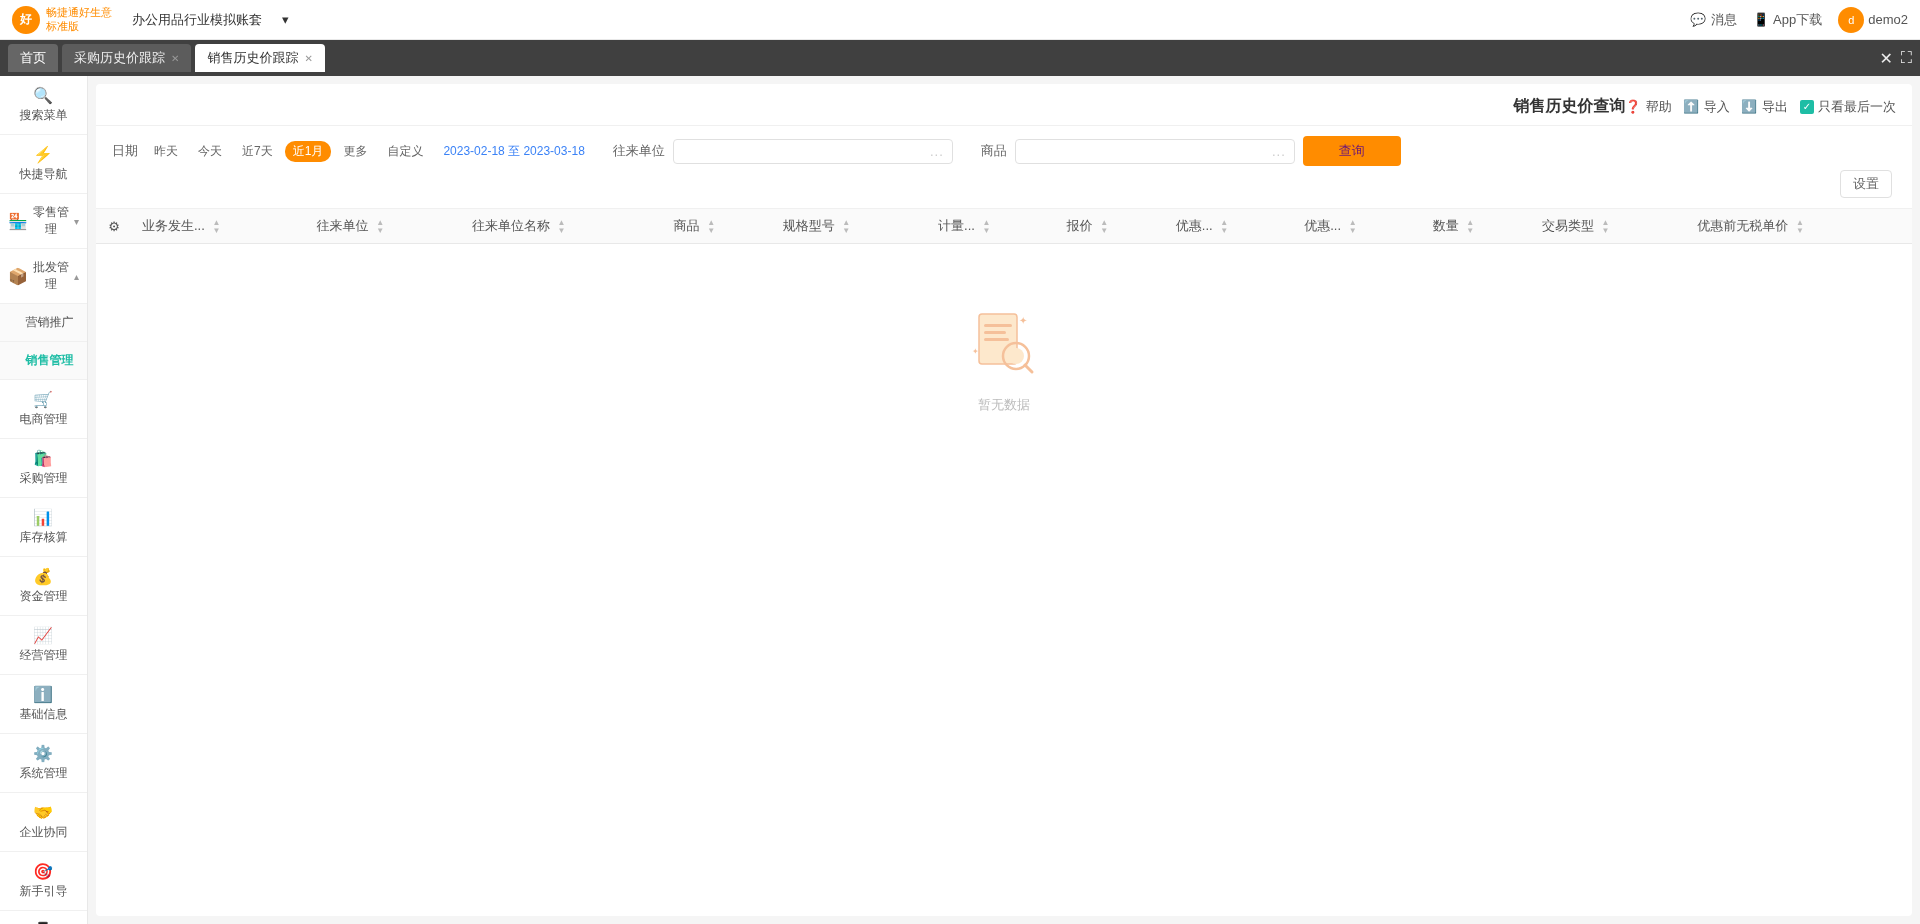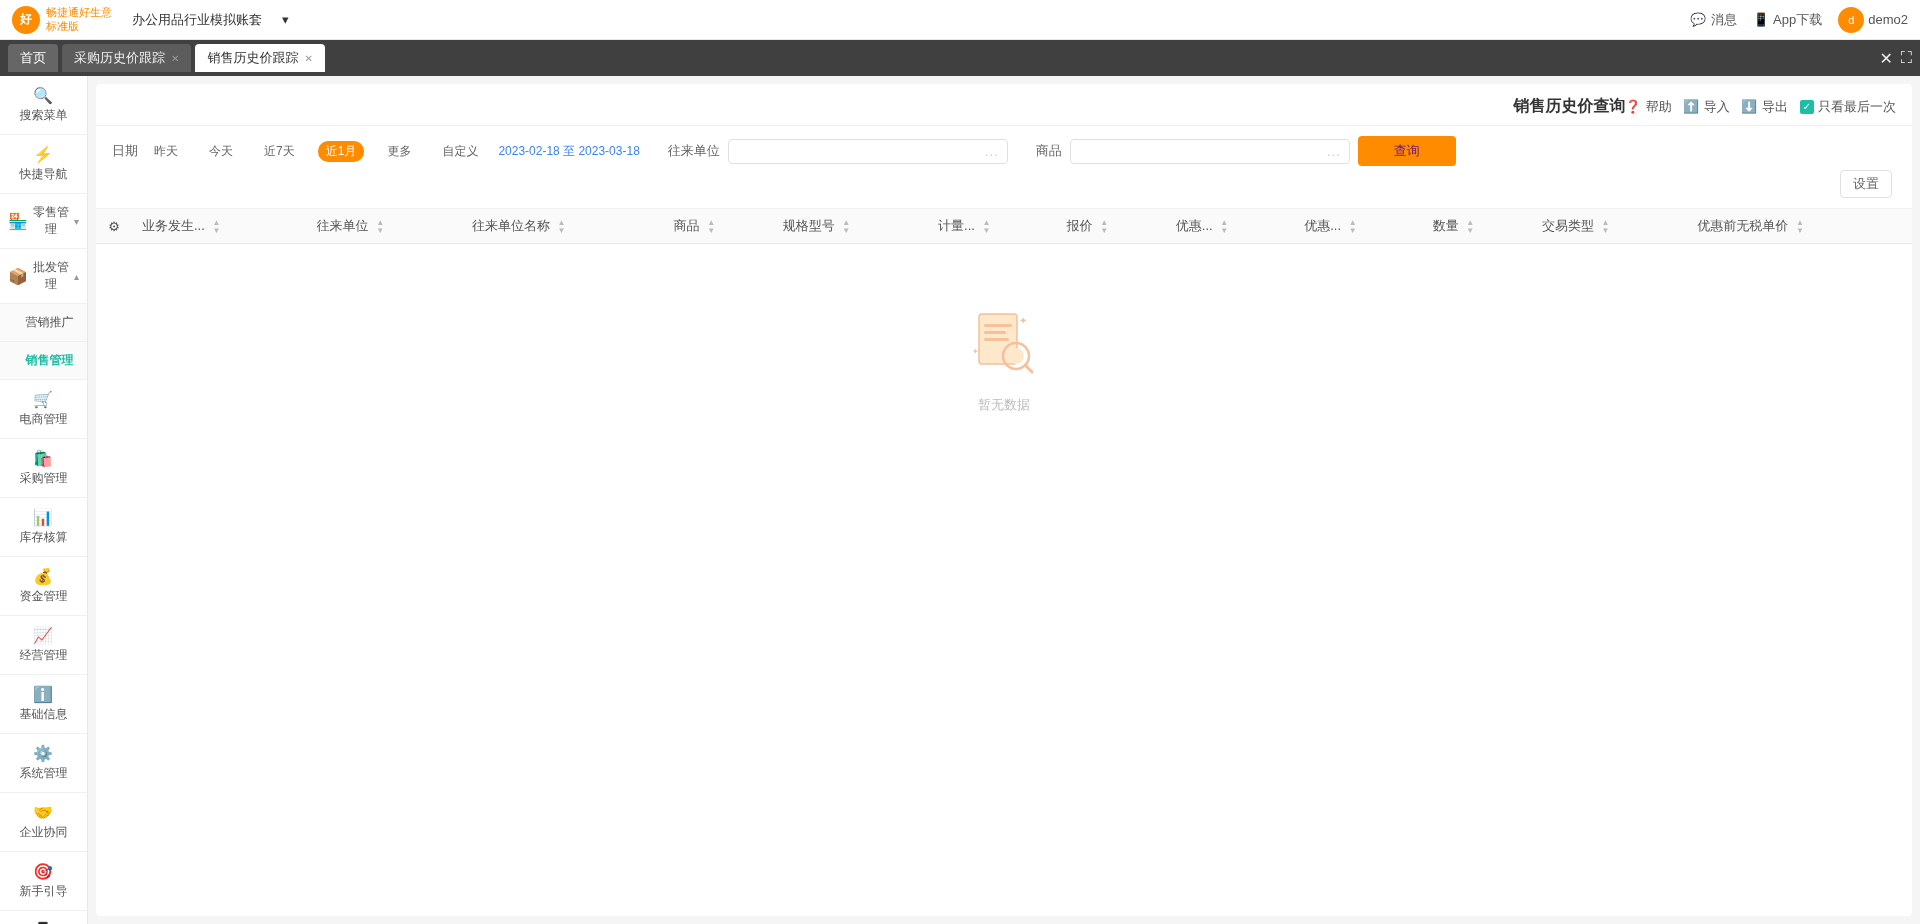--- a/index.html
+++ b/index.html
@@ -120,21 +120,21 @@
     
     .filter-bar {
       padding: 10px 16px;
       border-bottom: 1px solid #f0f0f0;
       display: flex;
       align-items: flex-start;
       gap: 16px;
       flex-wrap: wrap;
     }
     .filter-label { color: #666; font-size: 13px; }
-    .date-pills { display: flex; align-items: center; gap: 15px; }
+    .date-pills { display: flex; align-items: center; gap: 4px; }
     .date-pill {
       padding: 2px 8px;
       border-radius: 10px;
       cursor: pointer;
       font-size: 12px;
       color: #666;
     }
     .date-pill.active { background: #ff8c00; color: white; }
     .date-range { font-size: 12px; color: #3b82f6; margin-left: 4px; }
     .filter-input {

